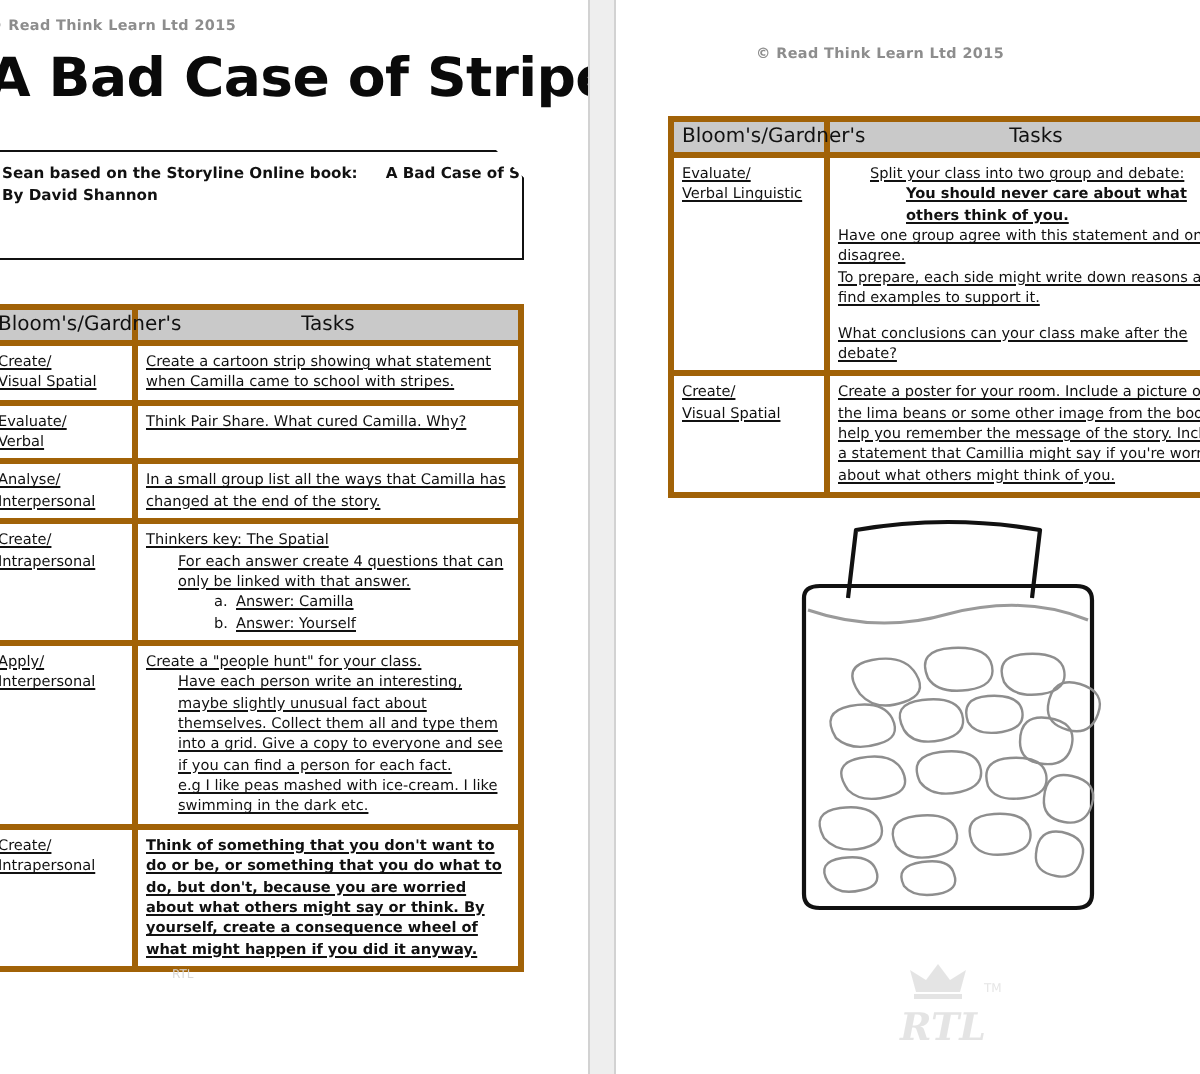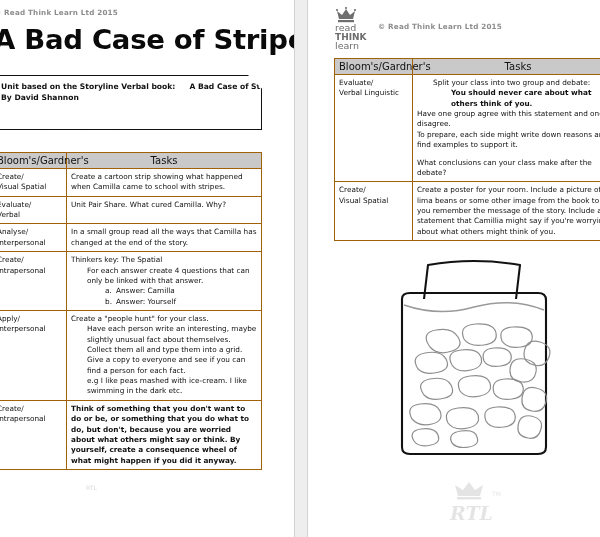--- a/index.html
+++ b/index.html
@@ -60,38 +60,39 @@
   .cl2{top:17px;}
   .cl3{top:52px;margin-left:42px;}
   .cl1 .book-title{margin-left:14px;}
 
   
   table.tasks{
     position:absolute;border-collapse:collapse;table-layout:fixed;
     background:#fff;
   }
   table.tasks th,table.tasks td{
-    border:1px solid #a16207;
+    border:3px solid #a16207;
     vertical-align:top;
     padding:3px 4px;
     font-family:"DejaVu Sans", sans-serif;
     color:#111;
   }
   table.tasks thead th{
     background:#c9c9c9;
     text-align:center;
     font-weight:normal;
     font-size:10px;
     padding:1px 4px;
     height:13px;
     line-height:13px;
   }
   table.tasks td{
     font-size:7.3px;
     line-height:1.42;
+    text-decoration:underline;
   }
   td.cat{
     font-size:8.4px;
     line-height:1.35;
     vertical-align:middle;
     padding-left:5px;
   }
   .indent1{display:block;padding-left:16px;}
   .indent2{display:block;padding-left:34px;}
   .indent2 .ltr{display:inline-block;width:11px;}
@@ -135,54 +136,54 @@
 
   <div class="page" id="page-left">
     <div class="page-inner">
 
       <div class="copyright" style="left:36px;top:8px;">© Read Think Learn Ltd 2015</div>
 
       <div class="doc-title">A Bad Case of Stripes</div>
 
       <div class="callout">
         <div class="callout-line cl1">
-          <span>Unit based on the Storyline Verbal book:</span><span class="book-title">A Bad Case of Stripes</span>
+          <span>Sean based on the Storyline Online book:</span><span class="book-title">A Bad Case of Stripes</span>
         </div>
         <div class="callout-line cl2">By David Shannon</div>
         <div class="callout-line cl3">Read by Sean Astin</div>
       </div>
 
       <table class="tasks" id="table-left">
         <colgroup>
             <col class="c1">
             <col>
           </colgroup>
         <thead>
           <tr>
             <th>Bloom's/Gardner's</th>
             <th>Tasks</th>
           </tr>
         </thead>
         <tbody id="left-body">
             <tr>
               <td class="cat">Create/<br>Visual Spatial</td>
               <td>
-                <span style="display: block;">Create a cartoon strip showing what happened when Camilla came to school with stripes.</span>
+                <span style="display: block;">Create a cartoon strip showing what statement when Camilla came to school with stripes.</span>
               </td>
             </tr>
             <tr>
               <td class="cat">Evaluate/<br>Verbal</td>
               <td>
-                <span style="display: block;">Unit Pair Share. What cured Camilla. Why?</span>
+                <span style="display: block;">Think Pair Share. What cured Camilla. Why?</span>
               </td>
             </tr>
             <tr>
               <td class="cat">Analyse/<br>Interpersonal</td>
               <td>
-                <span style="display: block;">In a small group read all the ways that Camilla has changed at the end of the story.</span>
+                <span style="display: block;">In a small group list all the ways that Camilla has changed at the end of the story.</span>
               </td>
             </tr>
             <tr>
               <td class="cat">Create/<br>Intrapersonal</td>
               <td>
                 <span style="display: block;">Thinkers key: The Spatial</span>
                 <span class="indent1">For each answer create 4 questions that can only be linked with that answer.</span>
                 <span class="indent2"><span class="ltr">a.</span>Answer: Camilla</span>
                 <span class="indent2"><span class="ltr">b.</span>Answer: Yourself</span>
               </td>
@@ -204,34 +205,20 @@
           </tbody>
       </table>
 
       <div class="watermark-left">RTL</div>
     </div>
   </div>
 
   <div class="page" id="page-right">
     <div class="page-inner">
 
-      <div class="logo">
-        <svg viewBox="0 0 40 46" width="40" height="46" aria-hidden="true">
-          <g fill="#6e6e6e">
-            <path d="M7 13 L5 5 L10 9 L14 3 L18 9 L23 5 L21 13 Z"></path>
-            <rect x="6" y="14" width="16" height="2.2"></rect>
-            <circle cx="5" cy="4" r="1.1"></circle>
-              <circle cx="14" cy="2" r="1.1"></circle>
-              <circle cx="23" cy="4" r="1.1"></circle>
-          </g>
-          <text x="3" y="25" font-family="DejaVu Sans, sans-serif" font-size="9.5" fill="#6e6e6e">read</text>
-          <text x="3" y="34" font-family="DejaVu Sans, sans-serif" font-size="9" font-weight="bold" fill="#6e6e6e">THINK</text>
-          <text x="3" y="43" font-family="DejaVu Sans, sans-serif" font-size="9.5" fill="#6e6e6e">learn</text>
-        </svg>
-      </div>
 
       <div class="copyright" style="left:70px;top:22px;">© Read Think Learn Ltd 2015</div>
 
       <table class="tasks" id="table-right">
         <colgroup>
             <col class="c1">
             <col>
           </colgroup>
         <thead>
           <tr>

